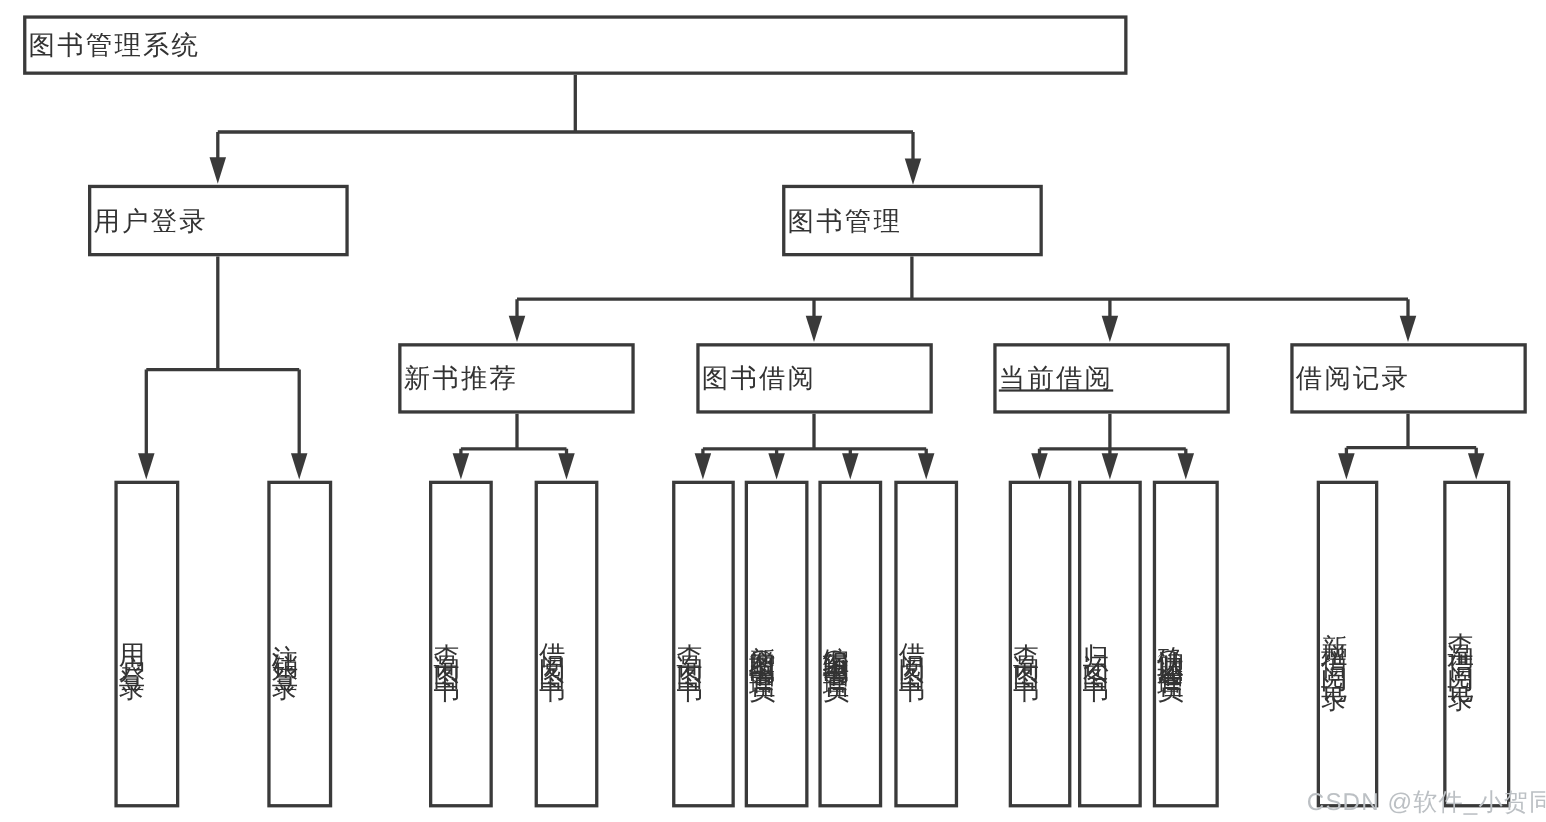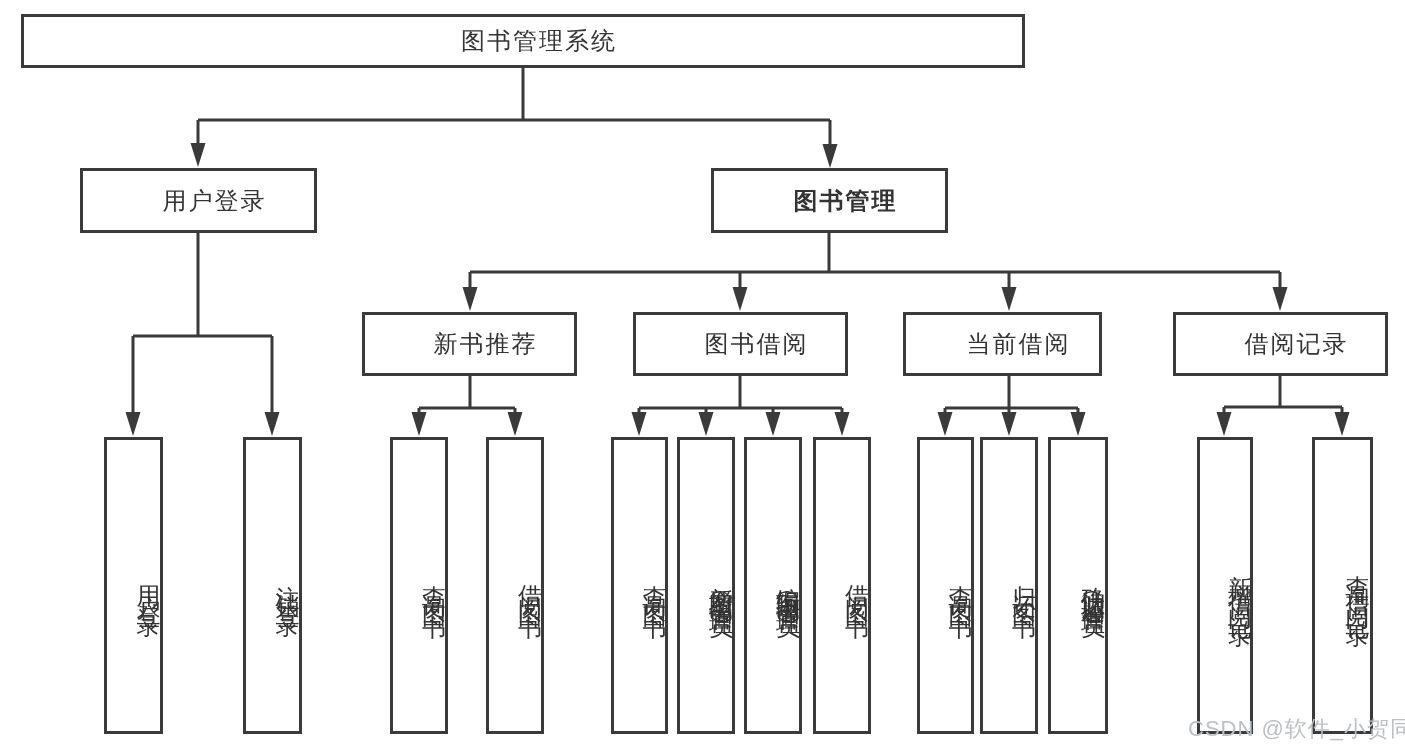--- a/index.html
+++ b/index.html
@@ -17,25 +17,24 @@
     width: 1405px; height: 747px;
     z-index: 1;
   }
   .node {
     position: absolute;
     box-sizing: border-box;
     background: #ffffff;
     border: 3px solid #3a3a3a;
     display: flex;
     align-items: center;
-    justify-content: center;
+    justify-content: flex-start;
     color: #333333;
     font-size: 24px;
     z-index: 2;
-    padding-left: 30px;
   }
   .h-label {
     letter-spacing: 2px;
     text-indent: 2px;
     white-space: nowrap;
   }
   .leaf { z-index: 2; }
   .vtext {
     writing-mode: vertical-rl;
     text-orientation: mixed;
@@ -97,31 +96,31 @@
     </g>
   </svg>
 
   <div class="node" style="left:21px; top:14px; width:1004px; height:54px;">
     <span class="h-label">图书管理系统</span>
   </div>
 
   <div class="node" style="left:80px; top:168px; width:237px; height:65px;">
     <span class="h-label">用户登录</span>
   </div>
-  <div class="node" style="left:711px; top:168px; width:237px; height:65px;font-weight:bold;">
+  <div class="node" style="left:711px; top:168px; width:237px; height:65px;">
     <span class="h-label">图书管理</span>
   </div>
 
   <div class="node" style="left:633px; top:312px; width:215px; height:64px;">
     <span class="h-label">图书借阅</span>
   </div>
   <div class="node" style="left:362px; top:312px; width:215px; height:64px;">
     <span class="h-label">新书推荐</span>
   </div>
-  <div class="node" style="left:903px; top:312px; width:199px; height:64px;">
+  <div class="node" style="left:903px; top:312px; width:215px; height:64px;text-decoration:underline;">
     <span class="h-label">当前借阅</span>
   </div>
   <div class="node" style="left:1173px; top:312px; width:215px; height:64px;">
     <span class="h-label">借阅记录</span>
   </div>
 
   <div class="node leaf" style="left:104px; top:437px; width:59px; height:297px;">
     <span class="vtext">用户登录</span>
   </div>
   <div class="node leaf" style="left:243px; top:437px; width:59px; height:297px;">

